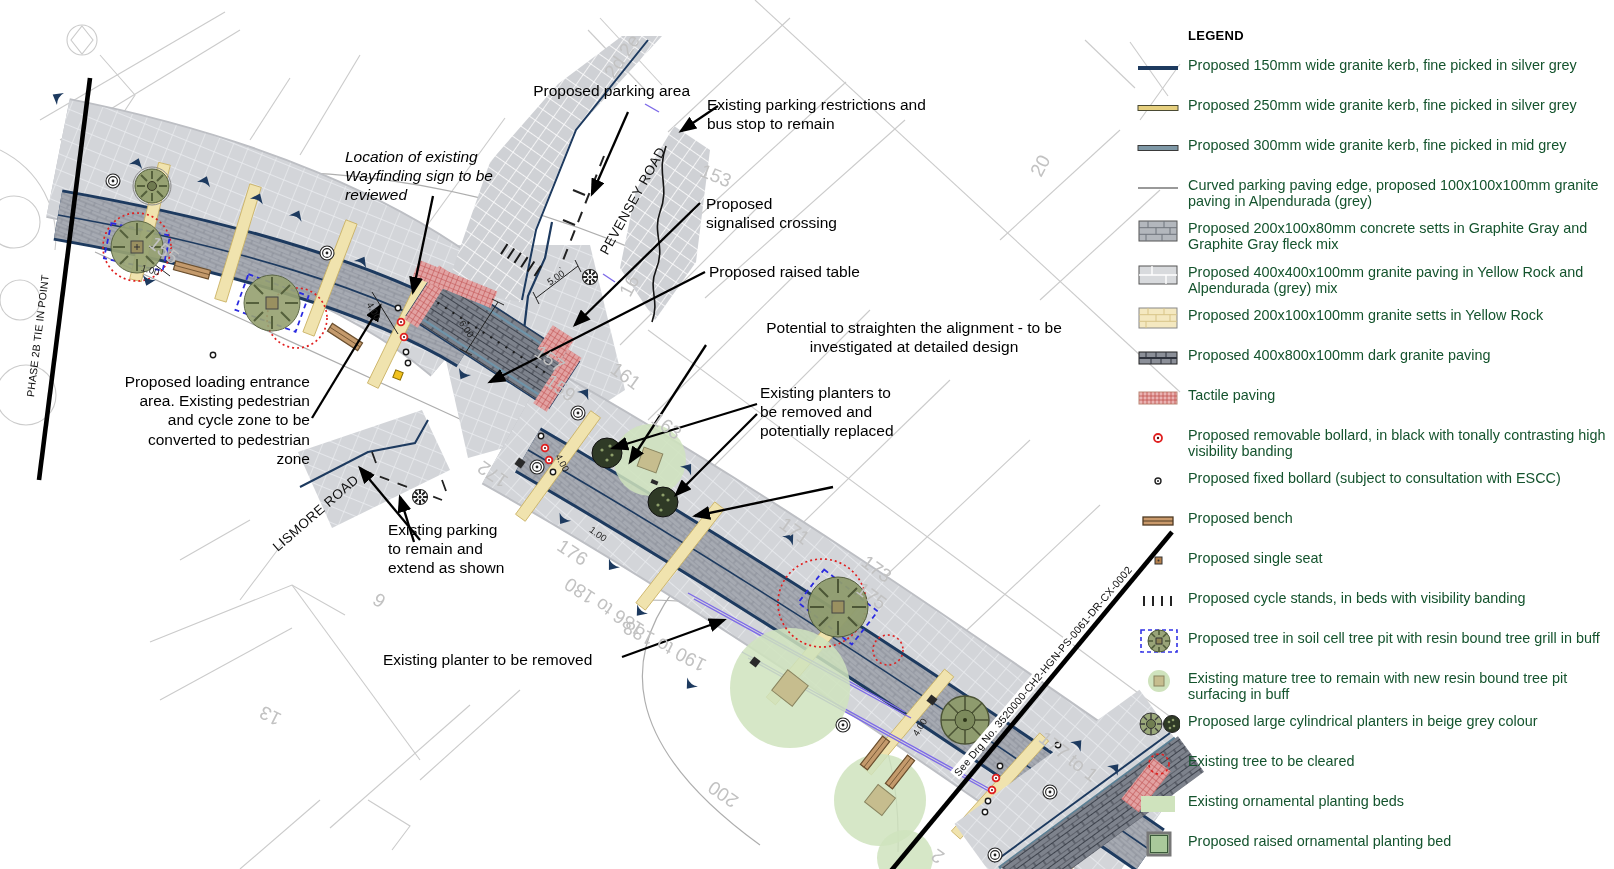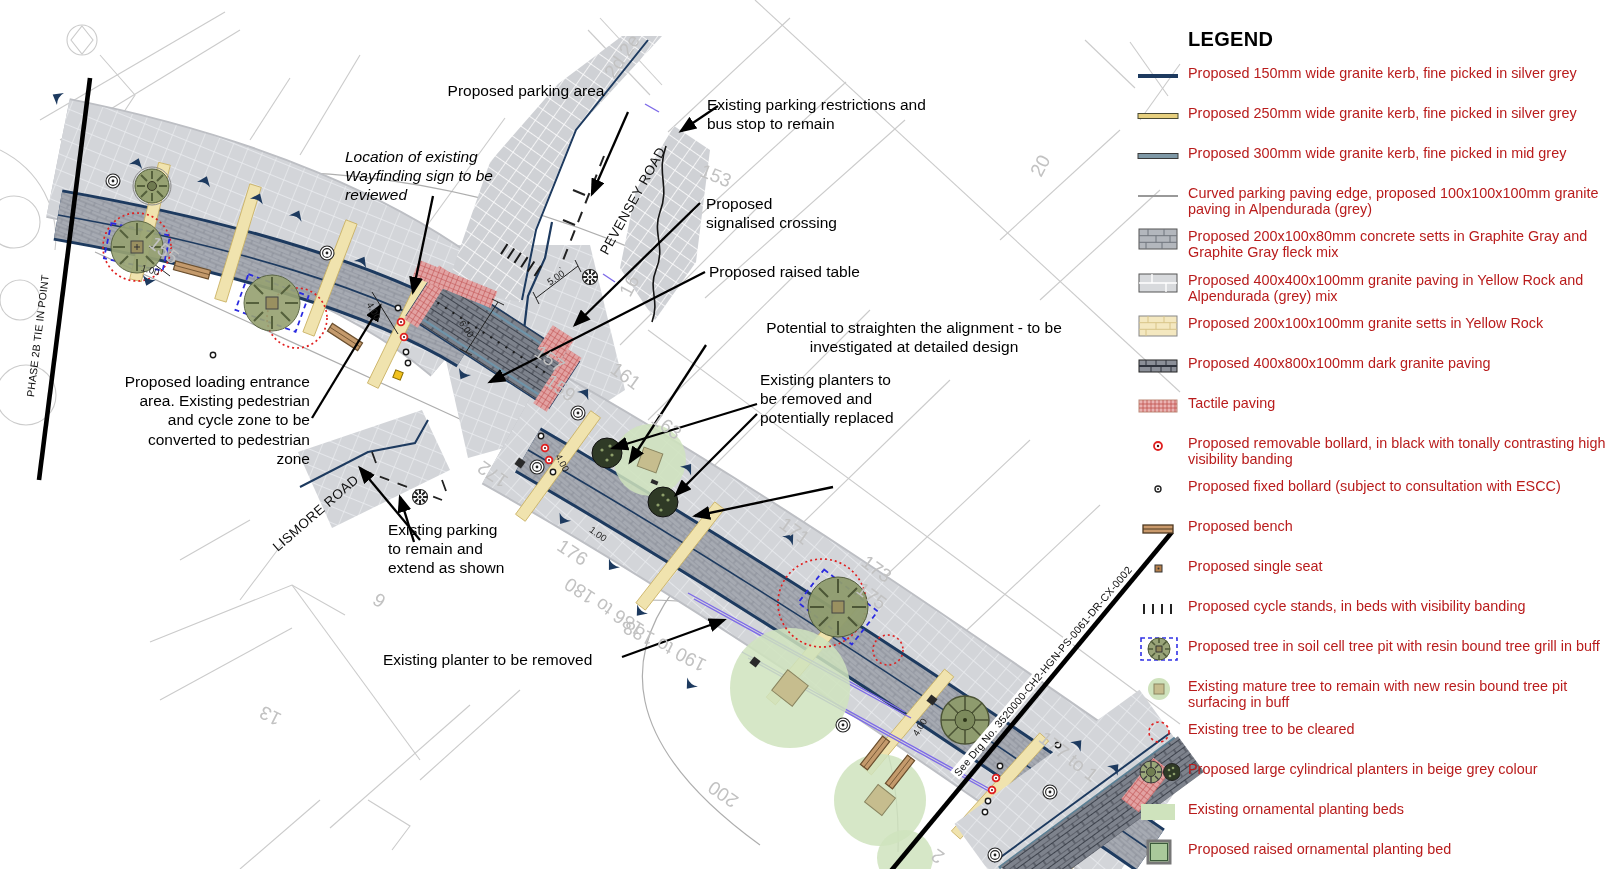--- a/index.html
+++ b/index.html
@@ -9,24 +9,24 @@
   #overlay{position:absolute;left:0;top:0;width:1614px;height:869px;z-index:3;pointer-events:none;}
   .annotation{position:absolute;font-size:15.5px;line-height:1.24;color:#000;white-space:pre-line;
               font-family:"Liberation Sans",sans-serif;}
   .maplabel{position:absolute;color:#0d0d0d;font-size:13.5px;letter-spacing:.4px;white-space:nowrap;
             transform-origin:0 0;}
   .maplabel.small{font-size:10.5px;letter-spacing:.2px;}
   .maplabel.halo{background:#fff;padding:0 2px;}
   .plotnum{position:absolute;color:#c2c2c2;font-size:19px;white-space:nowrap;transform-origin:0 0;}
   .dim{position:absolute;color:#222;font-size:9.5px;white-space:nowrap;transform-origin:0 0;}
   #legend{position:absolute;left:1136px;top:28px;width:478px;z-index:2;}
-  .legend-title{font-weight:bold;font-size:20px;color:#000;margin:0 0 14px 52px;letter-spacing:.3px;}
+  .legend-title{font-weight:bold;font-size:13px;color:#000;margin:0 0 14px 52px;letter-spacing:.3px;}
   .legend-item{display:flex;align-items:flex-start;margin-bottom:11px;}
   .legend-icon{flex:0 0 44px;margin-right:8px;margin-top:-3px;}
-  .legend-label{font-size:14.4px;line-height:1.12;color:#b91c1c;width:426px;}
+  .legend-label{font-size:14.4px;line-height:1.12;color:#14532d;width:426px;}
 </style>
 </head>
 <body>
 <div id="stage">
 
 <svg id="plan-svg" width="1614" height="869" viewBox="0 0 1614 869">
   <defs>
     <pattern id="pave22" width="15" height="15" patternUnits="userSpaceOnUse" patternTransform="rotate(22)">
       <rect width="15" height="15" fill="#d3d5d9"></rect>
       <path d="M0,0H15M0,0V15" stroke="#eceef1" stroke-width="1.3"></path>
@@ -493,32 +493,32 @@
     <path d="M757,414 L676,495" marker-end="url(#ah)"></path>
     <path d="M833,487 L695,516" marker-end="url(#ah)"></path>
     <path d="M312,418 L380,306" marker-end="url(#ah)"></path>
     <path d="M420,540 L360,468" marker-end="url(#ah)"></path>
     <path d="M414,542 L400,497" marker-end="url(#ah)"></path>
     <path d="M622,657 L724,620" marker-end="url(#ah)"></path>
   </g>
 </svg>
 
 <div id="overlay">
-      <div class="annotation" style="left: 376px; top: 81px; width: 300px; text-align: center;">Proposed parking area</div>
+      <div class="annotation" style="left: 390px; top: 81px; width: 300px; text-align: right;">Proposed parking area</div>
       <div class="annotation" style="left: 707px; top: 95px; width: 300px; text-align: left;">Existing parking restrictions and
 bus stop to remain</div>
       <div class="annotation" style="left: 345px; top: 147px; width: 190px; text-align: left; font-style: italic;">Location of existing
 Wayfinding sign to be
 reviewed</div>
       <div class="annotation" style="left: 706px; top: 194px; width: 190px; text-align: left;">Proposed
 signalised crossing</div>
       <div class="annotation" style="left: 709px; top: 262px; width: 220px; text-align: left;">Proposed raised table</div>
       <div class="annotation" style="left: 709px; top: 318px; width: 380px; text-align: center; margin-left: 15px;">Potential to straighten the alignment - to be
 investigated at detailed design</div>
-      <div class="annotation" style="left: 760px; top: 370px; width: 190px; text-align: left;">Existing planters to
+      <div class="annotation" style="left: 760px; top: 383px; width: 190px; text-align: left;">Existing planters to
 be removed and
 potentially replaced</div>
       <div class="annotation" style="left: 78px; top: 372px; width: 232px; text-align: right;">Proposed loading entrance
 area. Existing pedestrian
 and cycle zone to be
 converted to pedestrian
 zone</div>
       <div class="annotation" style="left: 388px; top: 520px; width: 180px; text-align: left;">Existing parking
 to remain and
 extend as shown</div>
@@ -665,39 +665,39 @@
         </div>
         <div class="legend-item">
           <span class="legend-icon"><svg width="44" height="28" viewBox="0 0 44 28">
               <circle cx="23" cy="14" r="11" fill="#cfe3bd"></circle>
               <rect x="18" y="9" width="10" height="10" fill="#c6bd8e" stroke="#8a8560"></rect>
             </svg></span>
           <span class="legend-label">Existing mature tree to remain with new resin bound tree pit surfacing in buff</span>
         </div>
         <div class="legend-item">
           <span class="legend-icon"><svg width="44" height="28" viewBox="0 0 44 28">
-              <circle cx="23" cy="14" r="10" fill="none" stroke="#e02020" stroke-width="1.6" stroke-dasharray="2.5,3"></circle>
-            </svg></span>
-          <span class="legend-label">Existing tree to be cleared</span>
-        </div>
-        <div class="legend-item">
-          <span class="legend-icon"><svg width="44" height="28" viewBox="0 0 44 28">
               <circle cx="15" cy="14" r="11" fill="#9aa879" stroke="#3c3c3c"></circle>
               <path d="M15,3V9M15,19V25M4,14H9M21,14H26M7,6L11,10M19,18L23,22M7,22L11,18M19,10L23,6" stroke="#3c3c3c" stroke-width="1.4"></path>
               <circle cx="15" cy="14" r="4.5" fill="#717f52" stroke="#333"></circle>
               <circle cx="36" cy="14" r="8.5" fill="#2f3a26" stroke="#222"></circle>
               <circle cx="33" cy="12" r="1.3" fill="#8ea06b"></circle>
               <circle cx="38" cy="16" r="1.3" fill="#8ea06b"></circle>
               <circle cx="37" cy="10" r="1.3" fill="#8ea06b"></circle>
               <circle cx="34" cy="18" r="1.3" fill="#8ea06b"></circle>
             </svg></span>
           <span class="legend-label">Proposed large cylindrical planters in beige grey colour</span>
         </div>
         <div class="legend-item">
           <span class="legend-icon"><svg width="44" height="28" viewBox="0 0 44 28">
+              <circle cx="23" cy="14" r="10" fill="none" stroke="#e02020" stroke-width="1.6" stroke-dasharray="2.5,3"></circle>
+            </svg></span>
+          <span class="legend-label">Existing tree to be cleared</span>
+        </div>
+        <div class="legend-item">
+          <span class="legend-icon"><svg width="44" height="28" viewBox="0 0 44 28">
               <rect x="5" y="6" width="34" height="16" fill="#cfe3bd"></rect>
             </svg></span>
           <span class="legend-label">Existing ornamental planting beds</span>
         </div>
         <div class="legend-item">
           <span class="legend-icon"><svg width="44" height="28" viewBox="0 0 44 28">
               <rect x="12" y="3" width="22" height="22" fill="#a9c99b" stroke="#777" stroke-width="3"></rect>
               <rect x="14.5" y="5.5" width="17" height="17" fill="none" stroke="#3a5a3a"></rect>
             </svg></span>
           <span class="legend-label">Proposed raised ornamental planting bed</span>

